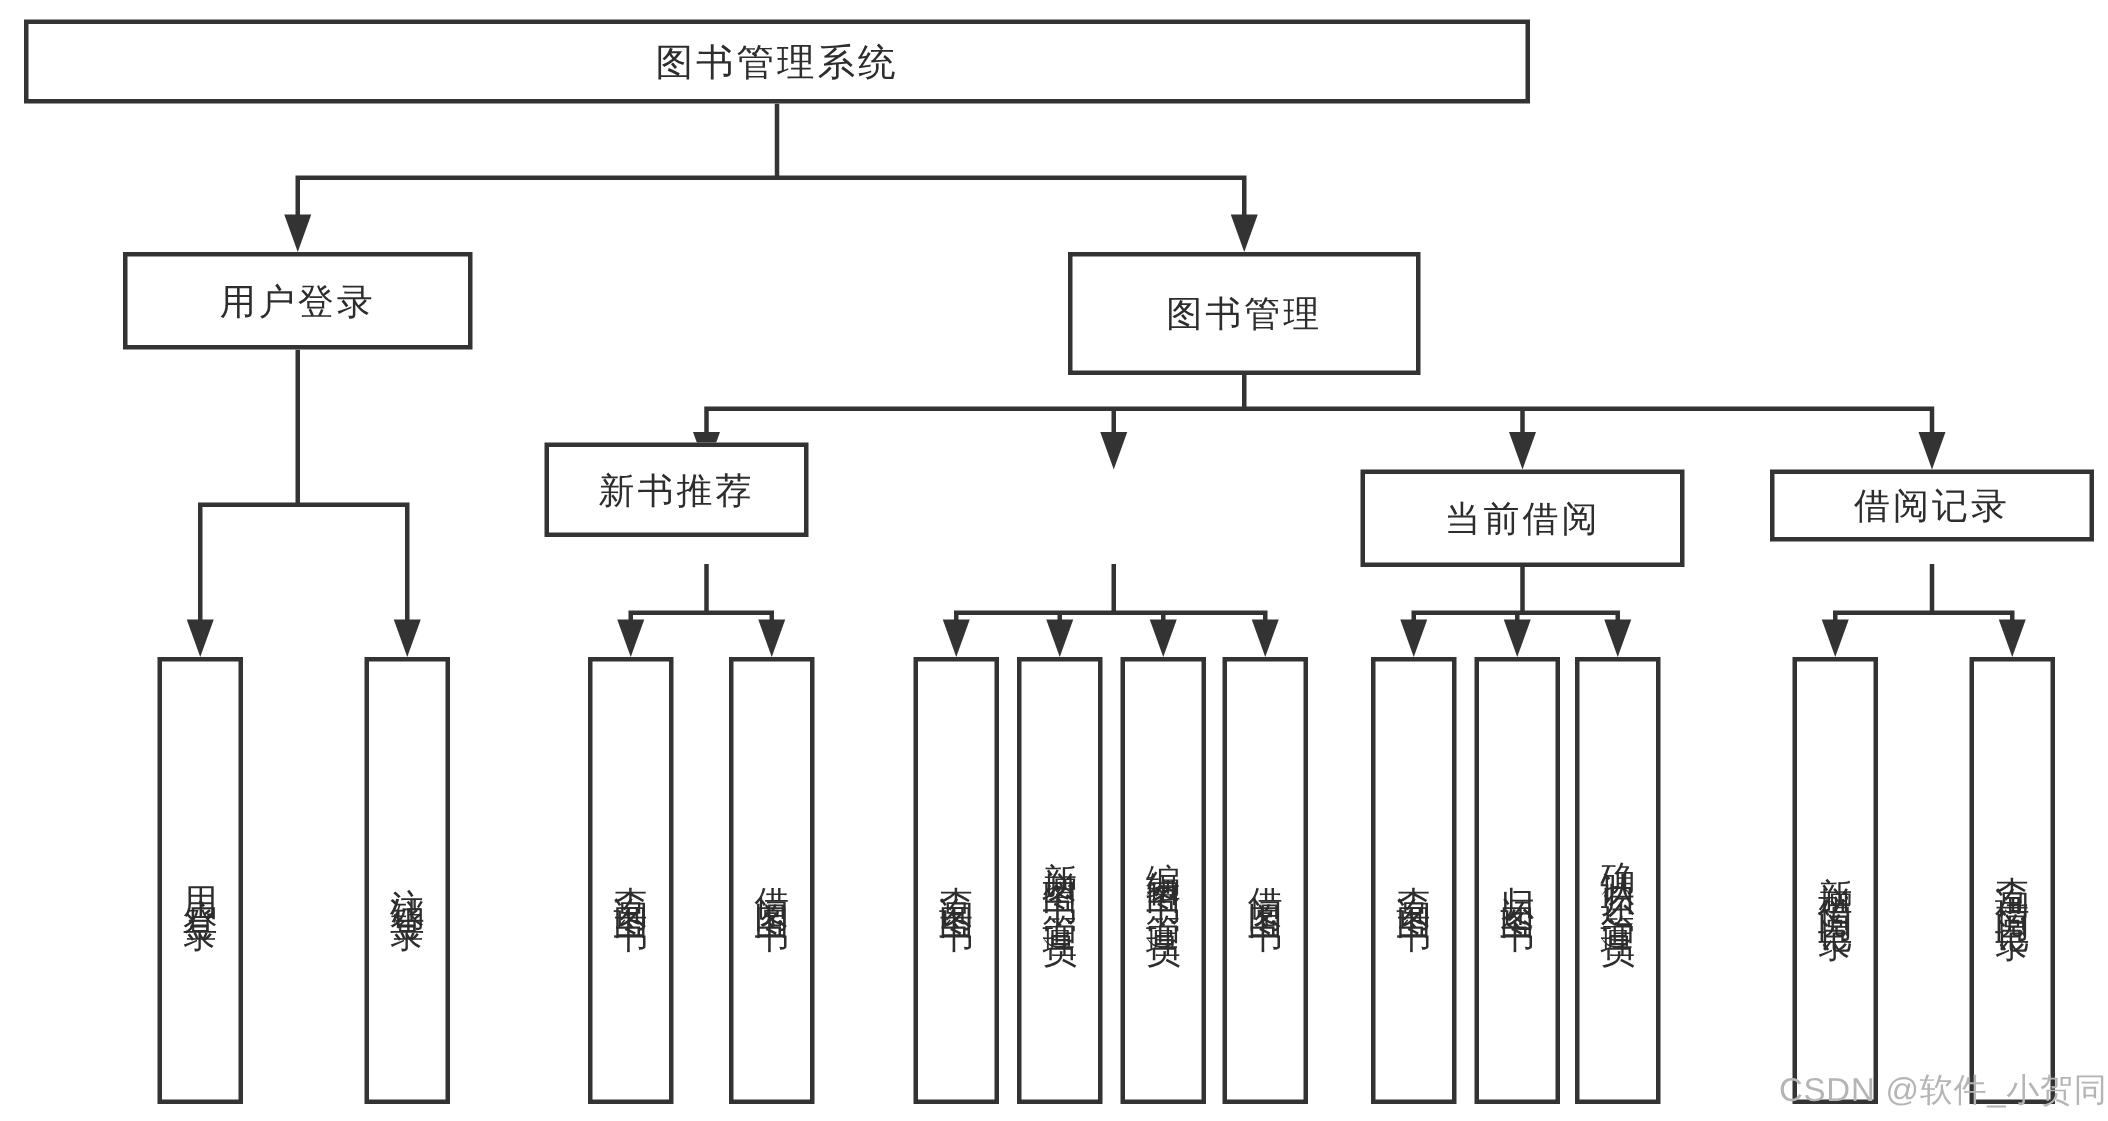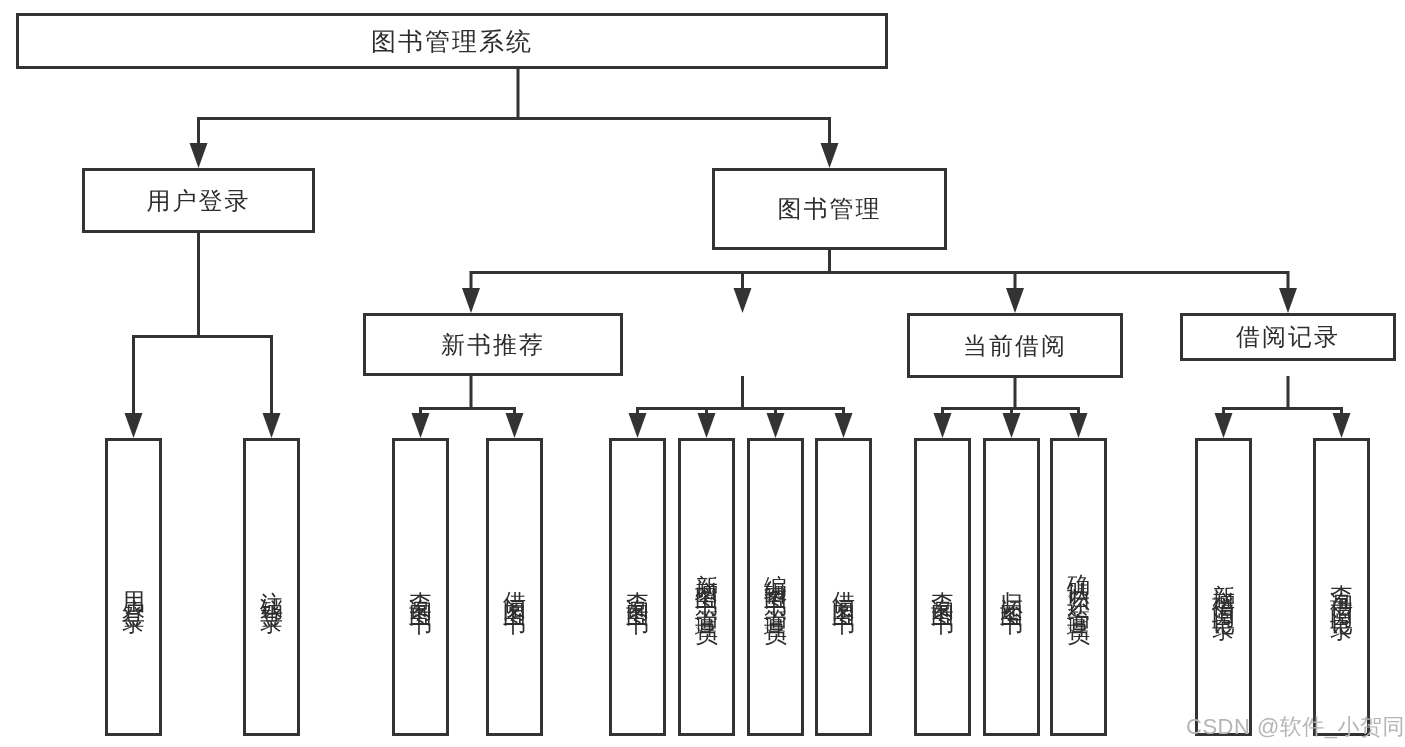--- a/index.html
+++ b/index.html
@@ -88,32 +88,32 @@
     <path d="M1015 376 V410 M942.5 408.5 H1078.5 M942.5 407 V417 M1011.5 407 V417 M1078.5 407 V417"></path>
     <polygon points="933.5,413 951.5,413 942.5,438"></polygon>
     <polygon points="1002.5,413 1020.5,413 1011.5,438"></polygon>
     <polygon points="1069.5,413 1087.5,413 1078.5,438"></polygon>
 
     <path d="M1288 376 V410 M1223.5 408.5 H1341.5 M1223.5 407 V417 M1341.5 407 V417"></path>
     <polygon points="1214.5,413 1232.5,413 1223.5,438"></polygon>
     <polygon points="1332.5,413 1350.5,413 1341.5,438"></polygon>
   </svg>
 
-  <div class="box root" style="left:16px;top:13px;width:872px;height:56px">
+  <div class="box root" style="left:16px;top:13px;width:1004px;height:56px">
     <span class="hlabel">图书管理系统</span>
   </div>
 
   <div class="box" style="left:82px;top:168px;width:233px;height:65px">
     <span class="hlabel">用户登录</span>
   </div>
   <div class="box" style="left:712px;top:168px;width:235px;height:82px">
     <span class="hlabel">图书管理</span>
   </div>
 
-  <div class="box" style="left:363px;top:313px;width:260px;height:63px">
+  <div class="box" style="left:363px;top:295px;width:176px;height:63px">
     <span class="hlabel">新书推荐</span>
   </div>
   <div class="box" style="left:907px;top:313px;width:216px;height:65px">
     <span class="hlabel">当前借阅</span>
   </div>
   <div class="box" style="left:1180px;top:313px;width:216px;height:48px">
     <span class="hlabel">借阅记录</span>
   </div>
 
   <div class="box" style="left:105px;top:438px;width:57px;height:298px">

